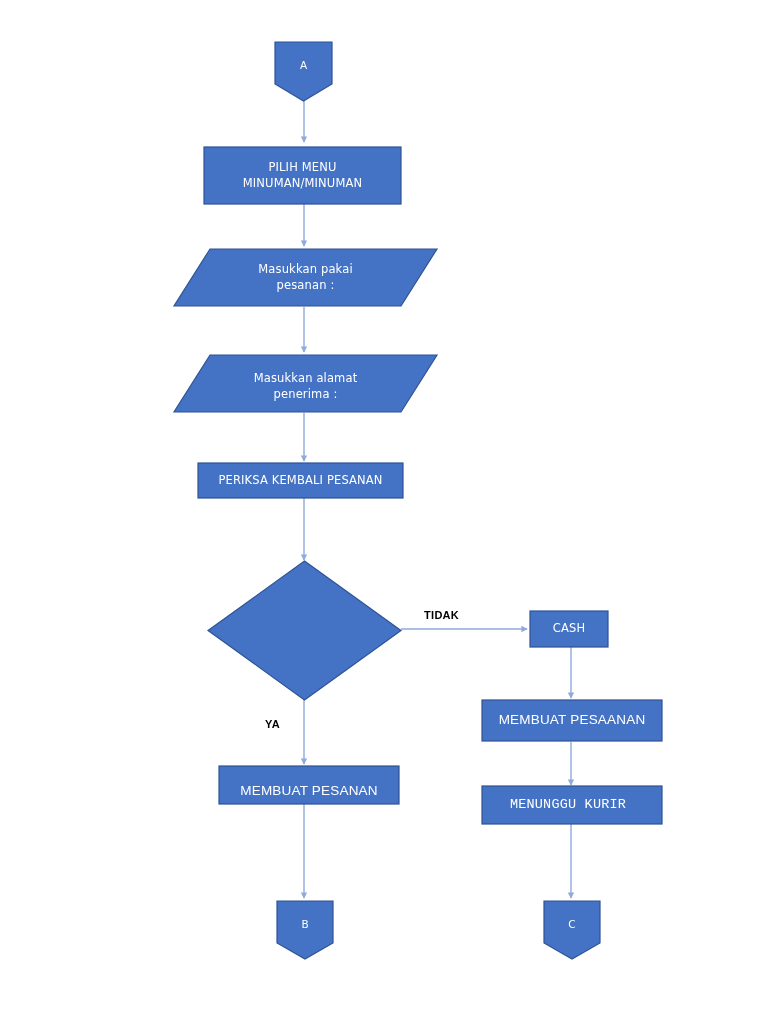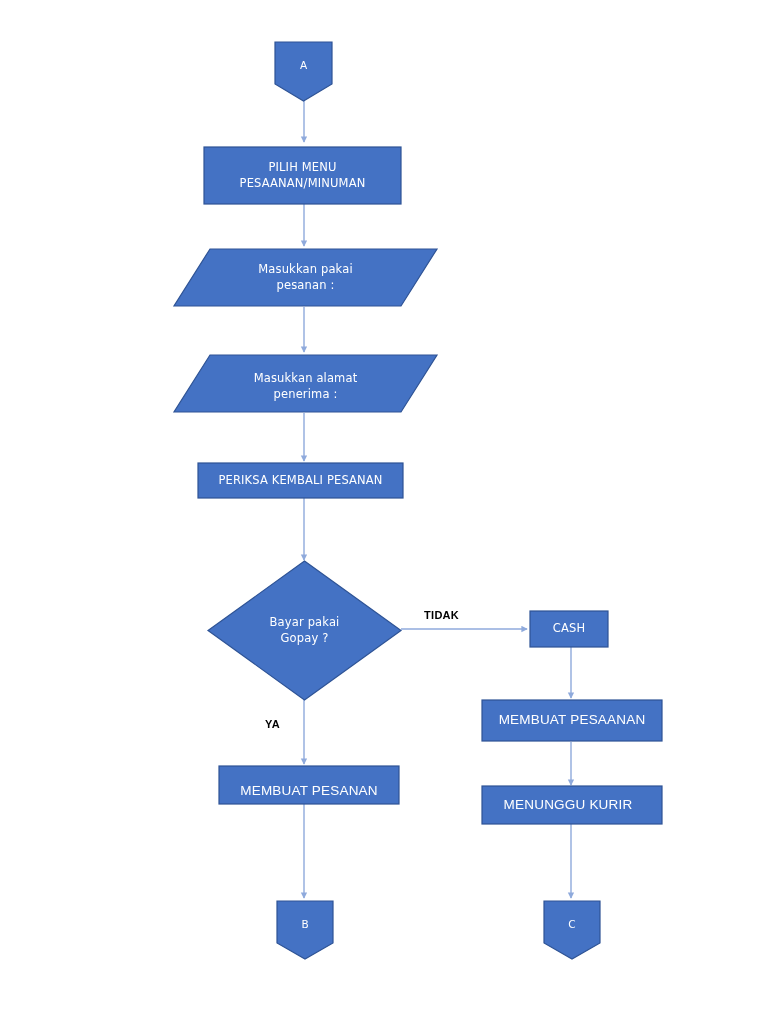--- a/index.html
+++ b/index.html
@@ -110,38 +110,36 @@
     <rect x="219" y="766" width="180" height="38" fill="#4472C4" stroke="#2E5395" stroke-width="1.2"></rect>
 
     <path d="M277,901 H333 V943 L305,959 L277,943 Z" fill="#4472C4" stroke="#2E5395" stroke-width="1.2"></path>
 
     <path d="M544,901 H600 V943 L572,959 L544,943 Z" fill="#4472C4" stroke="#2E5395" stroke-width="1.2"></path>
   </svg>
 
   <div class="node-label connector-text" style="left:275px; top:42px; width:57px; height:47px;">A</div>
 
   <div class="node-label label-calibri" style="left:204px; top:147px; width:197px; height:57px;">PILIH MENU
-PESAANAN/MINUMAN</div>
+MINUMAN/MINUMAN</div>
 
   <div class="node-label label-calibri" style="left:196px; top:249px; width:219px; height:57px;">Masukkan pakai
 pesanan :</div>
 
   <div class="node-label label-calibri" style="left:196px; top:355px; width:219px; height:63px;">Masukkan alamat
 penerima :</div>
 
   <div class="node-label label-calibri" style="left:198px; top:463px; width:205px; height:35px;">PERIKSA KEMBALI PESANAN</div>
 
-  <div class="node-label label-calibri" style="left:244px; top:603px; width:121px; height:56px;">Bayar pakai
-Gopay ?</div>
 
   <div class="node-label label-calibri" style="left:530px; top:611px; width:78px; height:36px;">CASH</div>
 
   <div class="node-label label-arial" style="left:482px; top:700px; width:180px; height:41px;">MEMBUAT PESAANAN</div>
 
-  <div class="node-label label-arial" style="left:482px; top:786px; width:172px; height:38px;">MENUNGGU KURIR</div>
+  <div class="node-label label-arial" style="left:482px; top:786px; width:172px; height:38px;font-family:Liberation Mono, monospace;">MENUNGGU KURIR</div>
 
   <div class="node-label label-arial" style="left:219px; top:766px; width:180px; height:50px;">MEMBUAT PESANAN</div>
 
   <div class="node-label connector-text" style="left:277px; top:901px; width:56px; height:47px;">B</div>
 
   <div class="node-label connector-text" style="left:544px; top:901px; width:56px; height:47px;">C</div>
 
   <div class="edge-label" style="left:424px; top:609px;">TIDAK</div>
 
   <div class="edge-label" style="left:265px; top:718px;">YA</div>

